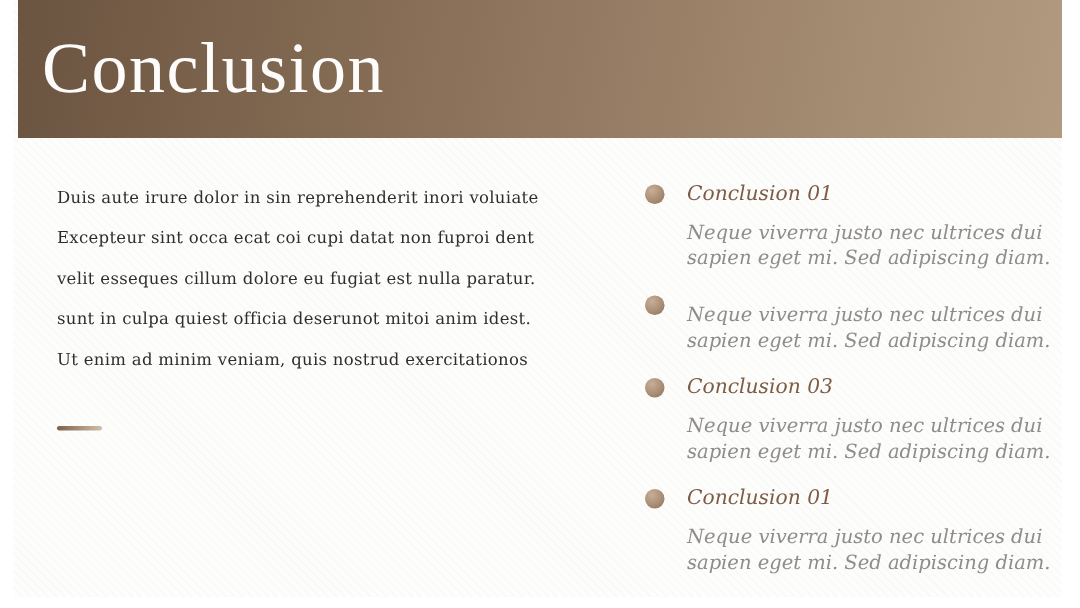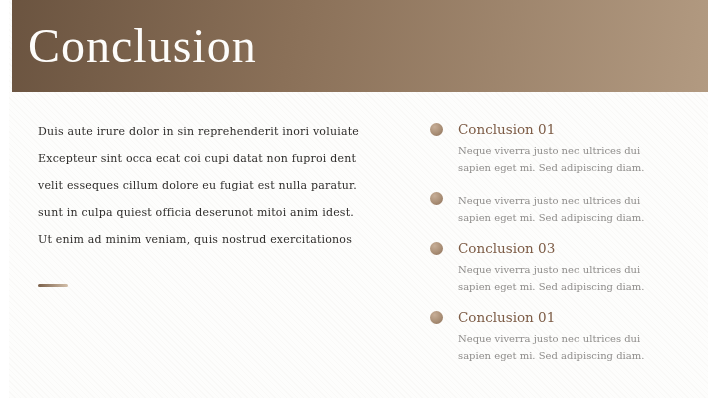--- a/index.html
+++ b/index.html
@@ -75,38 +75,39 @@
   
   .items {
     position: absolute;
     left: 421px; top: 120px;
     width: 240px;
   }
   .item {
     display: flex;
     gap: 15px;
     margin-bottom: 13px;
+    font-style: italic;
   }
   .bullet {
     flex: 0 0 13px;
     width: 13px; height: 13px;
     margin-top: 3px;
     border-radius: 50%;
     background: radial-gradient(circle at 35% 30%,
       #c7ae97 0%, var(--bullet, #a98e75) 55%, #8a6d57 100%);
   }
   .item-title {
     font-size: 13.5px;
     line-height: 19px;
     color: var(--accent, #7d5c46);
     white-space: nowrap;
   }
   .item-desc {
-    margin-top: 3px;
-    font-size: 10px;
+    margin-top: 8px;
+    font-size: 13px;
     line-height: 17px;
     color: var(--desc_text, #8f8d8b);
   }
   .item-desc .dline { white-space: nowrap; }
 </style>
 </head>
 <body>
 
 <div class="frame"></div>
 

